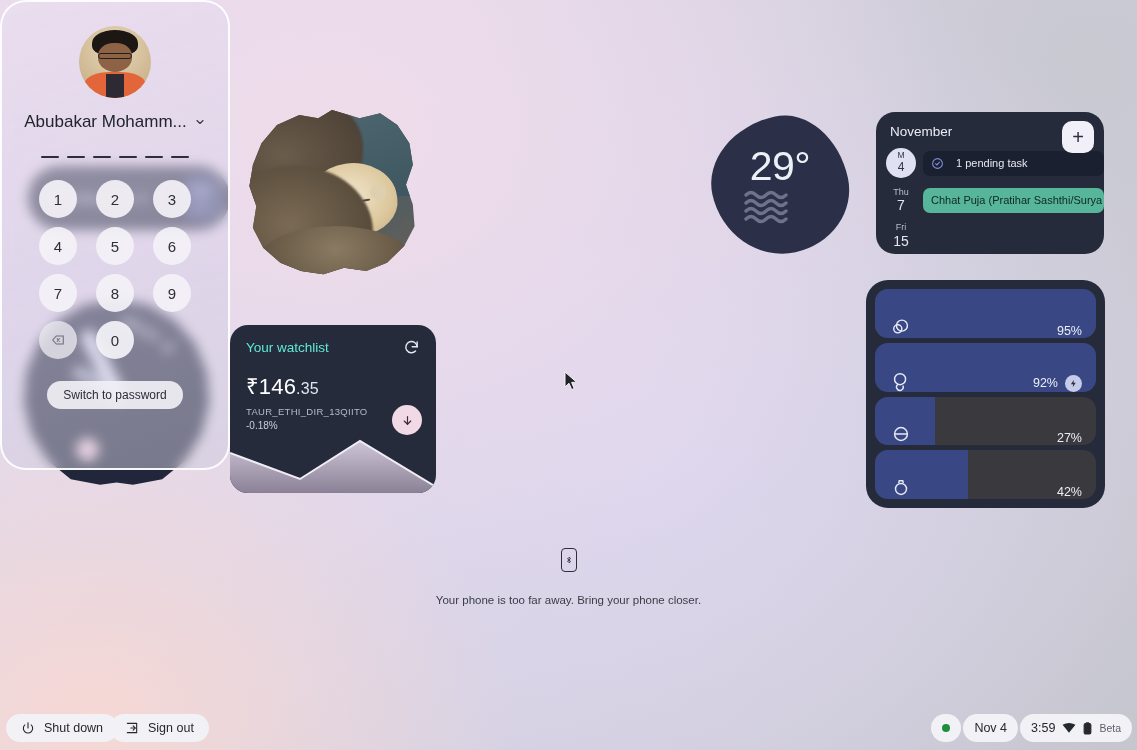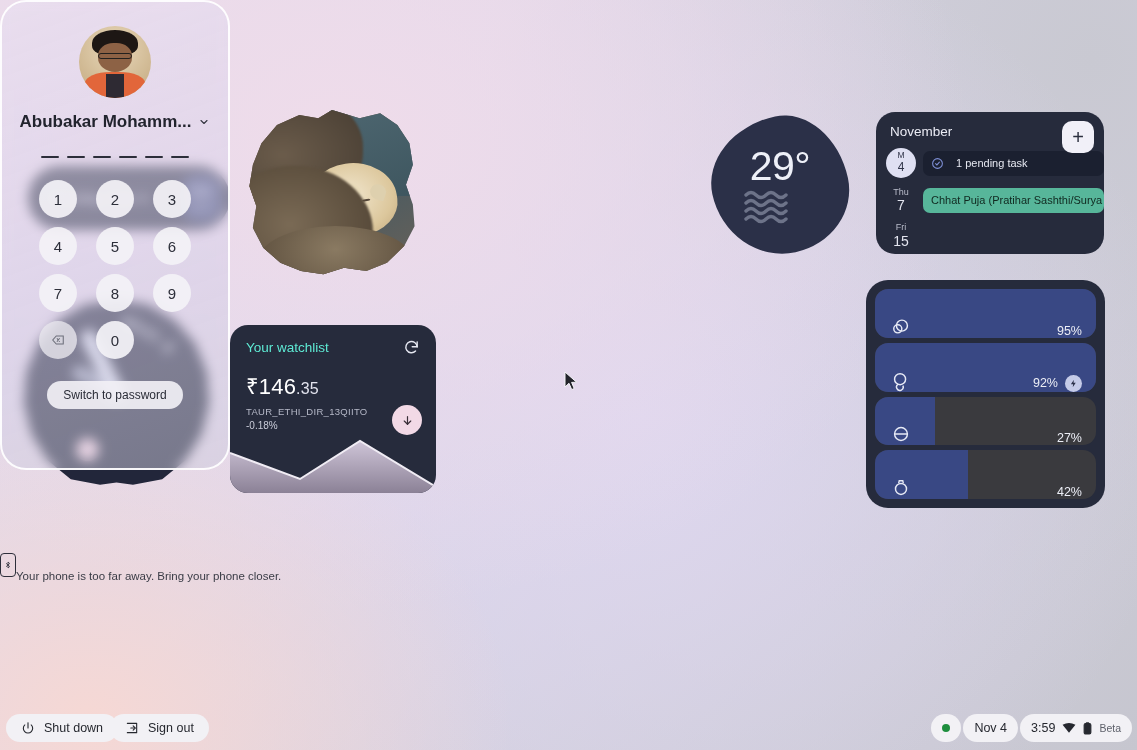--- a/index.html
+++ b/index.html
@@ -199,21 +199,21 @@
     background: #1d1714; border-radius: 50% 50% 40% 40%; }
   #login-card .avatar .face { position: absolute; left: 26%; top: 24%; width: 48%; height: 40%;
     background: #8d6245; border-radius: 45% 45% 50% 50%; }
   #login-card .avatar .glasses { position: absolute; left: 27%; top: 37%; width: 46%; height: 9%;
     border: 1.6px solid #22201e; border-radius: 3px; }
   #login-card .avatar .body { position: absolute; left: 8%; bottom: 0; width: 84%; height: 36%;
     background: #e2663a; border-radius: 42% 42% 0 0; }
   #login-card .avatar .strap { position: absolute; left: 38%; bottom: 0; width: 24%; height: 34%;
     background: #2e2a33; }
   #login-card .uname { margin-top: 14px; display: flex; align-items: center; gap: 7px;
-    cursor: pointer; font-weight: bold; }
+    cursor: pointer; }
   #login-card .uname span { font-size: 17px; color: #22242e; }
   #login-card .pin-dashes { display: flex; gap: 8px; margin-top: 24px; }
   #login-card .pin-dashes i { display: block; width: 18px; height: 2px; background: #2c2e3a; border-radius: 2px; }
   #login-card .keypad { margin-top: 22px; display: grid; grid-template-columns: repeat(3, 52px);
     gap: 9px 5px; justify-content: center; }
   #login-card .key {
     width: 38px; height: 38px; border-radius: 50%; background: rgba(243,242,246,.93);
     display: flex; align-items: center; justify-content: center; justify-self: center;
     font-size: 15px; color: #2d2f3a; cursor: pointer; user-select: none;
   }
@@ -221,21 +221,21 @@
   #login-card .key.blank { background: none; cursor: default; }
   #login-card .switch-btn {
     margin-top: 22px; height: 28px; padding: 0 16px; border-radius: 15px;
     background: rgba(241,240,245,.92); display: flex; align-items: center;
     font-size: 12px; color: #2a2c37; cursor: pointer; border: none;
     font-family: "Liberation Sans", sans-serif;
   }
 
   
   #phone-hint { position: absolute; left: 0; right: 0; top: 548px; display: flex;
-    flex-direction: row; align-items: center; }
+    flex-direction: column; align-items: center; }
   #phone-hint .phone-ico { width: 16px; height: 24px; border: 1.7px solid #2d2f3a;
     border-radius: 4px; display: flex; align-items: center; justify-content: center;
     font-size: 10px; color: #2d2f3a; }
   #phone-hint .hint-text { margin-top: 22px; font-size: 11.5px; color: #3a3c46; }
 
   
   .tb-btn {
     position: absolute; height: 28px; border-radius: 15px; background: #f2f1f5;
     display: flex; align-items: center; gap: 9px; padding: 0 15px;
     font-size: 12.5px; color: #26282f; cursor: pointer; border: none;

